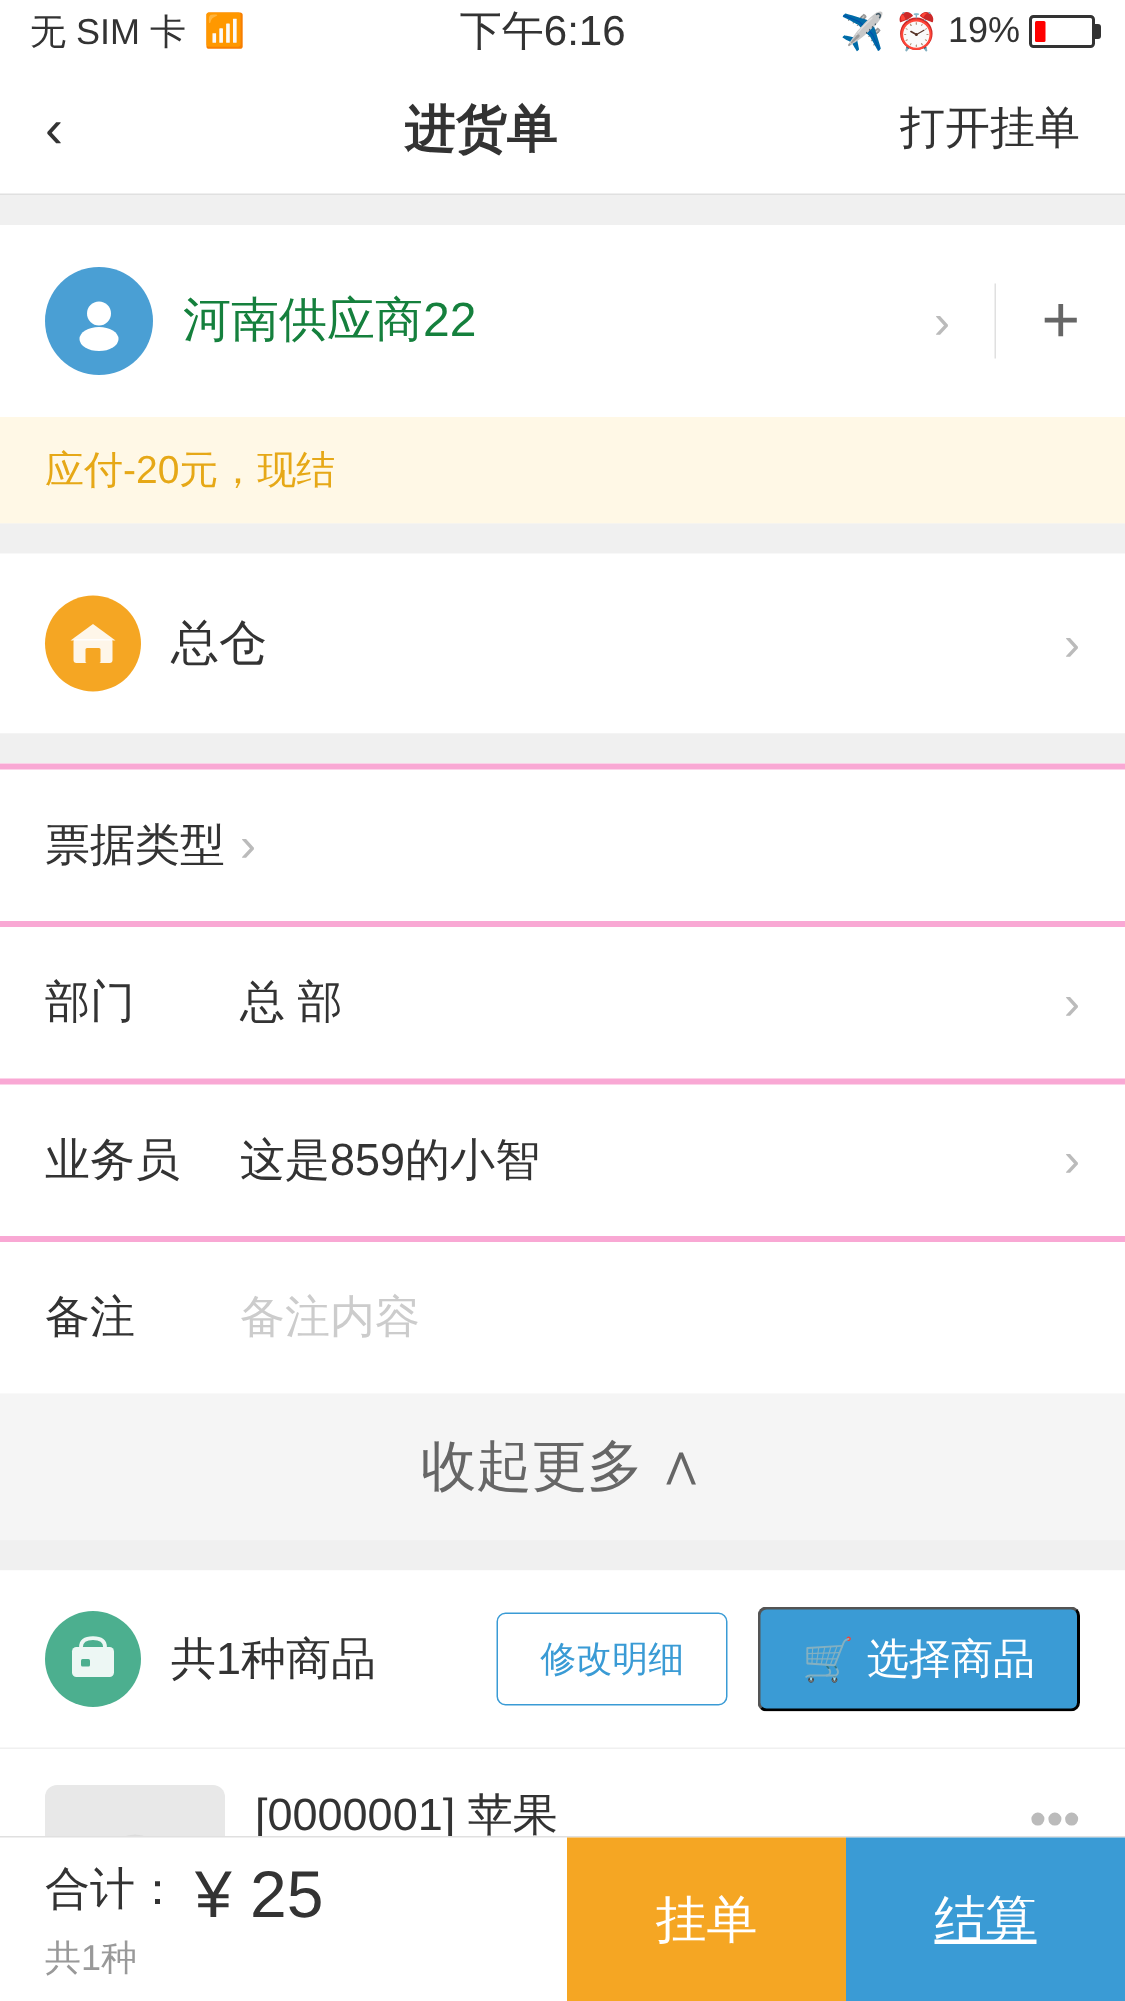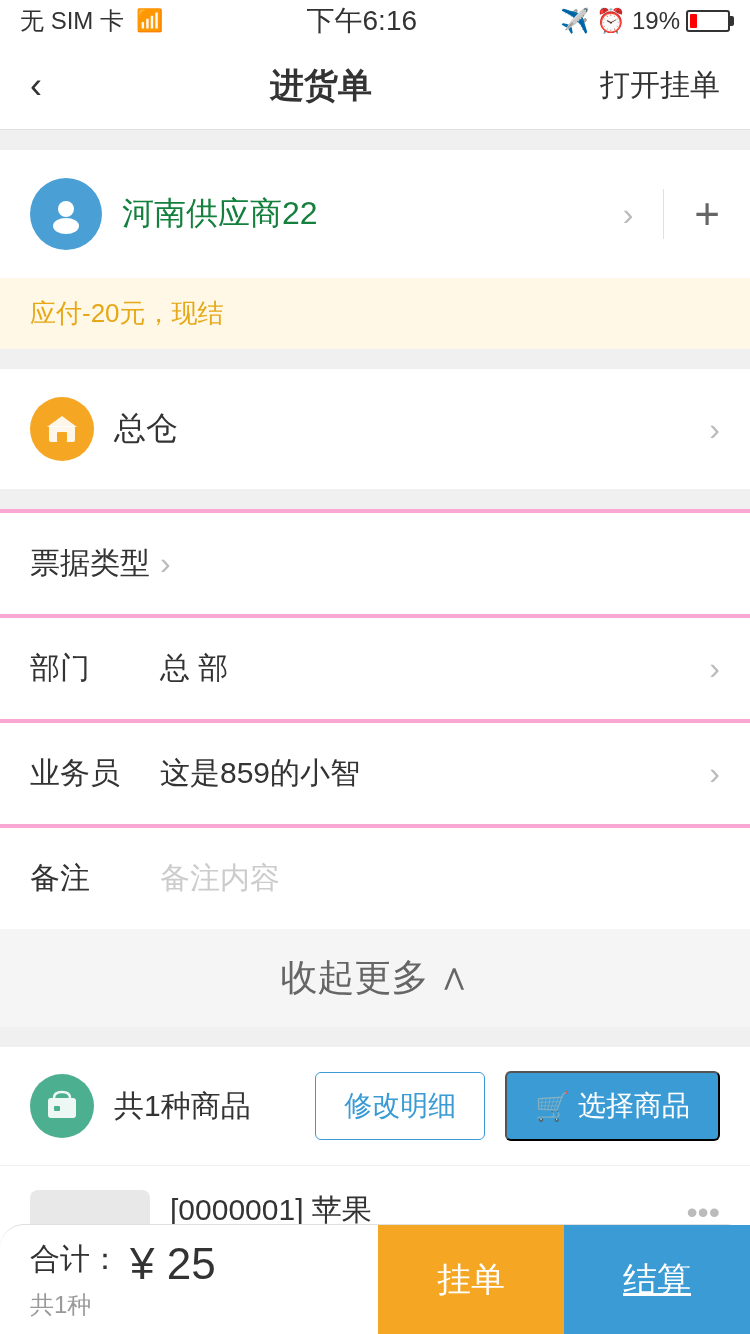--- a/index.html
+++ b/index.html
@@ -223,21 +223,21 @@
     }
     .product-count {
       flex: 1;
       font-size: 30px;
       color: #333;
     }
     .btn-outline {
       border: 1.5px solid #3a9bd5;
       color: #3a9bd5;
       background: #fff;
-      font-size: 28px;
+      font-size: 24px;
       padding: 14px 28px;
       border-radius: 6px;
       cursor: pointer;
     }
     .btn-primary {
       background: #3a9bd5;
       color: #fff;
       font-size: 28px;
       padding: 14px 28px;
       border-radius: 6px;
@@ -296,21 +296,20 @@
     .bottom-bar {
       position: fixed;
       bottom: 0;
       left: 0;
       width: 750px;
       height: 110px;
       display: flex;
       align-items: center;
       background: #fff;
       border-top: 1px solid #e0e0e0;
-      border-radius: 24px;
     }
     .total-section {
       flex: 1;
       padding: 0 30px;
       display: flex;
       flex-direction: column;
       justify-content: center;
     }
     .total-label {
       font-size: 30px;

